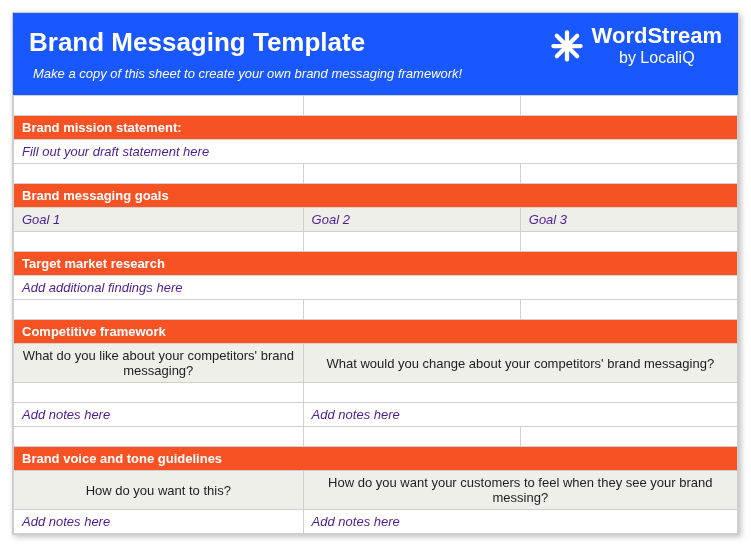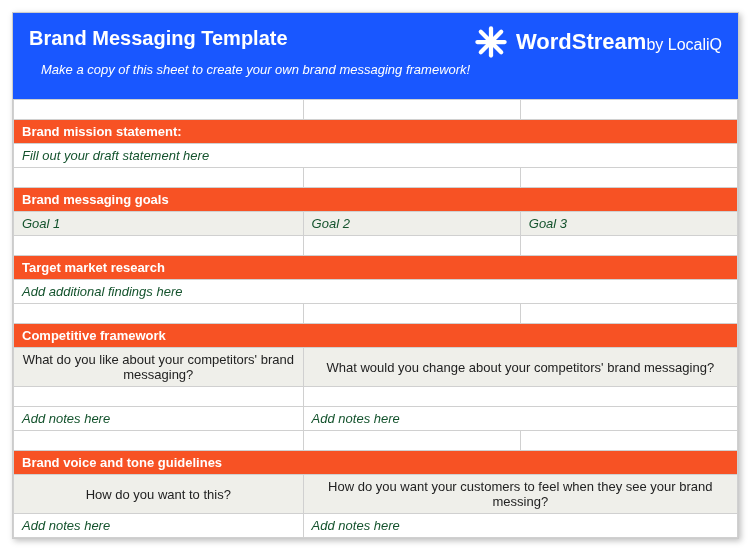--- a/index.html
+++ b/index.html
@@ -16,42 +16,42 @@
     font-size: 13px;
     color: #222;
   }
   .header {
     background: #1957ff;
     color: #fff;
     padding: 14px 16px 10px 16px;
     position: relative;
   }
   .header-title {
-    font-size: 20px;
+    font-size: 26px;
     font-weight: bold;
     margin: 0 0 8px 0;
   }
   .header-sub {
     font-style: italic;
     font-size: 13px;
-    margin: 12px;
+    margin: 4px;
   }
   .logo {
     position: absolute;
     right: 16px;
     top: 12px;
     display: flex;
     align-items: center;
     gap: 8px;
     color: #fff;
   }
   .logo-text {
     display: flex;
-    flex-direction: row;
-    align-items: flex-end;
+    flex-direction: column;
+    align-items: center;
     line-height: 1;
   }
   .logo-main {
     font-size: 22px;
     font-weight: 600;
   }
   .logo-sub {
     font-size: 16px;
     margin-top: 3px;
   }
@@ -71,21 +71,21 @@
   .c1 { width: 40%; }
   .c2 { width: 30%; }
   .c3 { width: 30%; }
   .section-head td {
     background: #f75224;
     color: #fff;
     font-weight: bold;
     font-size: 13px;
     margin-left: 48px;
   }
-  .italic { font-style: italic; color: #14532d; }
+  .italic { font-style: italic; color: #4c1d95; }
   .gray { background: #efefea; }
   .center { text-align: center; margin-top: 45px; }
   .blank td { height: 20px; }
 </style>
 </head>
 <body>
 
 <div class="sheet">
 
   <div class="header">

